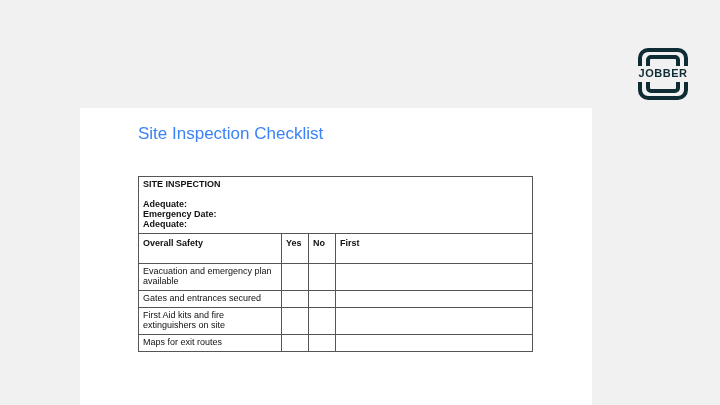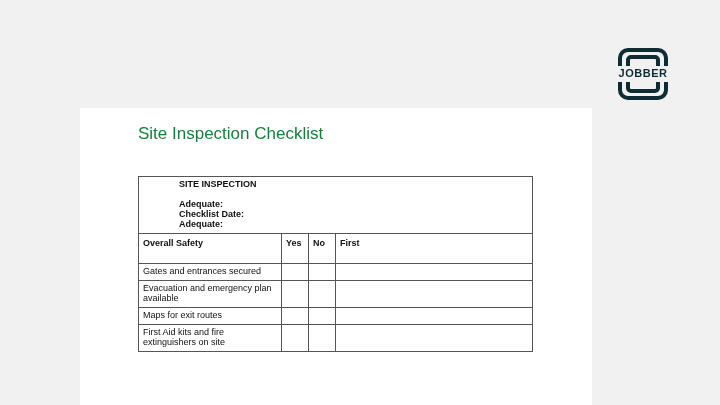--- a/index.html
+++ b/index.html
@@ -1,24 +1,24 @@
 <!DOCTYPE html>
 <html><head>
 <meta charset="utf-8">
 <style>
   html, body { margin:0; padding:0; }
   body { width:720px; height:405px; background:#f1f1f1; position:relative; overflow:hidden; font-family:"Liberation Sans", sans-serif; }
-  .logo { position:absolute; left:612px; top:46px; width:62px; height:56px; }
+  .logo { position:absolute; left:632px; top:46px; width:62px; height:56px; }
   .logo-text { position:absolute; left:0; top:21px; width:62px; text-align:center; font-weight:bold; font-size:11px; letter-spacing:0.5px; color:#0f2b33; background:#f1f1f1; line-height:12px; }
   .page { position:absolute; left:80px; top:108px; width:512px; height:320px; background:#ffffff; }
-  .title { position:absolute; left:58px; top:16px; font-size:17px; color:#15803d; }
+  .title { position:absolute; left:58px; top:16px; font-size:17px; color:#3b82f6; }
   table { position:absolute; left:58px; top:68px; border-collapse:collapse; width:395px; font-size:9px; color:#111; }
   td { border:1px solid #555; vertical-align:top; padding:2px 4px; line-height:10px; }
   .hdr td { font-weight:bold; height:23px; padding-top:4px; }
-  .b { font-weight:bold;margin-left:36px; }
+  .b { font-weight:bold; }
   .info { height:52px; }
 </style>
 </head>
 <body>
 
 <div class="logo">
   <svg width="62" height="56" viewBox="0 0 62 56">
     <g fill="none" stroke="#0f2b33" stroke-width="4">
       <path d="M8 20 V12 a8 8 0 0 1 8-8 H46 a8 8 0 0 1 8 8 V20"></path>
       <path d="M16 20 V14 a3 3 0 0 1 3-3 H43 a3 3 0 0 1 3 3 V20"></path>
@@ -31,49 +31,49 @@
 
 <div class="page">
   <div class="title">Site Inspection Checklist</div>
   <table>
     <tbody>
         <tr>
       <td colspan="4" class="info">
         <div class="b">SITE INSPECTION</div>
         <div style="height:10px"></div>
         <div class="b">Adequate:</div>
-        <div class="b">Checklist Date:</div>
+        <div class="b">Emergency Date:</div>
         <div class="b">Adequate:</div>
       </td>
     </tr>
     <tr class="hdr">
       <td style="width:134px">Overall Safety</td>
       <td style="width:18px">Yes</td>
       <td style="width:18px">No</td>
       <td>First</td>
     </tr>
+    <tr style="height:27px">
+      <td>Evacuation and emergency plan available</td>
+      <td></td>
+          <td></td>
+          <td></td>
+    </tr>
     <tr style="height:17px">
       <td>Gates and entrances secured</td>
       <td></td>
           <td></td>
           <td></td>
     </tr>
     <tr style="height:27px">
-      <td>Evacuation and emergency plan available</td>
+      <td>First Aid kits and fire extinguishers on site</td>
       <td></td>
           <td></td>
           <td></td>
     </tr>
     <tr style="height:17px">
       <td>Maps for exit routes</td>
       <td></td>
           <td></td>
           <td></td>
     </tr>
-    <tr style="height:27px">
-      <td>First Aid kits and fire extinguishers on site</td>
-      <td></td>
-          <td></td>
-          <td></td>
-    </tr>
   </tbody>
     </table>
 </div>
 
 </body></html>

